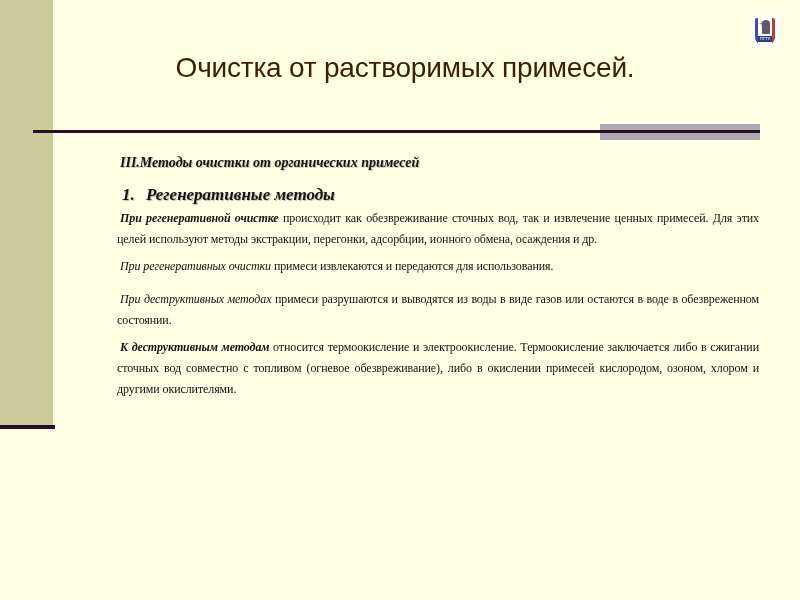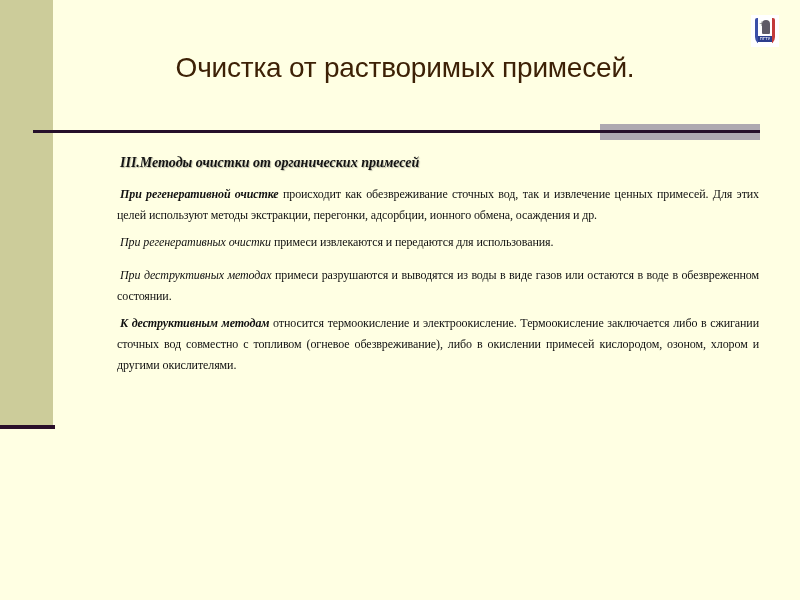--- a/index.html
+++ b/index.html
@@ -173,20 +173,23 @@
 </div>
 
 <div class="title">Очистка от растворимых примесей.</div>
 
 <div class="gray-bar"></div>
 <div class="rule"></div>
 
 <div class="content">
   <div class="h-main">III.Методы очистки от органических примесей</div>
 
+  <div class="h-sub">
+    <span class="num">1.</span><span>Регенеративные методы</span>
+  </div>
 
   <p class="para">
     <span class="lead-bi">При регенеративной очистке</span><span> происходит как обезвреживание сточных вод, так и извлечение ценных примесей. Для этих целей используют методы экстракции, перегонки, адсорбции, ионного обмена, осаждения и др.</span>
   </p>
 
   <p class="para">
     <span class="lead-i">При регенеративных очистки</span><span> примеси извлекаются и передаются для использования.</span>
   </p>
 
   <div class="spacer-s"></div>

